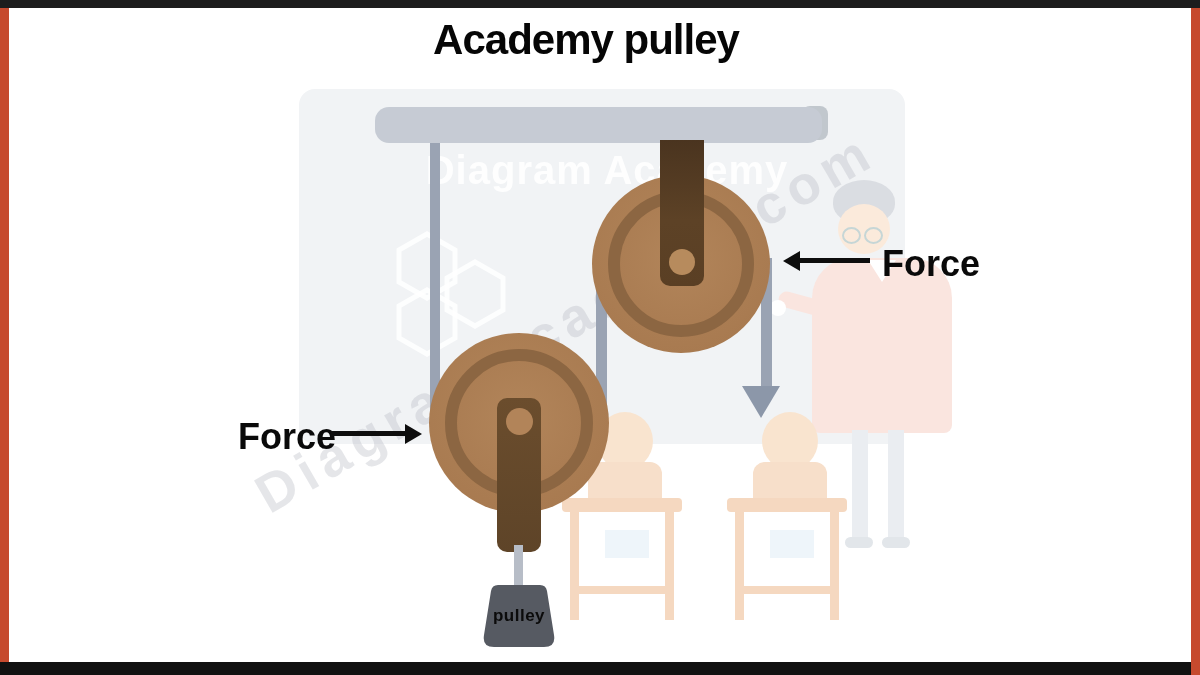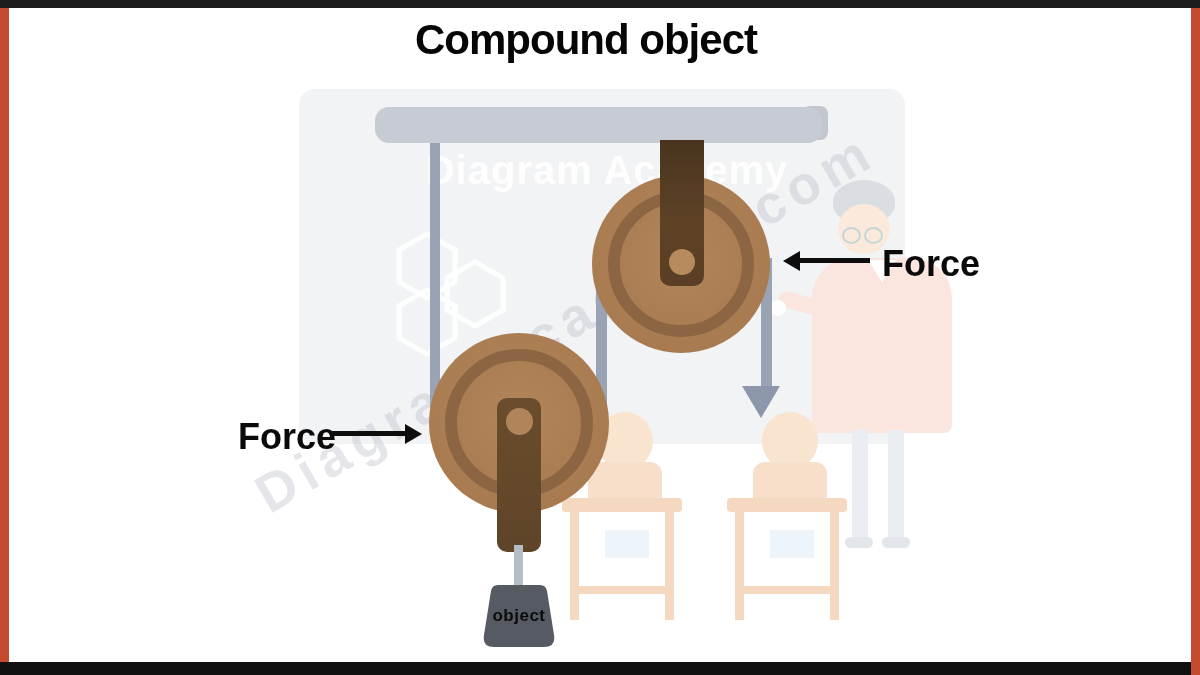--- a/index.html
+++ b/index.html
@@ -167,30 +167,30 @@
   <div class="abs wheel wheel-left">
     <div class="wheel-ring"></div>
   </div>
   <div class="abs bracket-left"></div>
   <div class="abs axle axle-left"></div>
 
   <div class="abs rope rope-weight"></div>
   <svg class="abs weight" width="76" height="66" viewBox="0 0 76 66">
     <path d="M17 2 H59 Q65 2 66 8 L73 52 Q75 64 63 64 H13 Q1 64 3 52 L10 8 Q11 2 17 2 Z" fill="#565a62"></path>
   </svg>
-  <div class="abs weight-label">object</div>
+  <div class="abs weight-label">pulley</div>
 
   <div class="abs force-label force-label-left">Force</div>
   <div class="abs shaft shaft-left"></div>
   <div class="abs head-right-point"></div>
 
   <div class="abs force-label force-label-right">Force</div>
   <div class="abs shaft shaft-right"></div>
   <div class="abs head-left-point"></div>
 
-  <div class="abs title">Compound object</div>
+  <div class="abs title">Academy pulley</div>
 
   <div class="abs frame-top"></div>
   <div class="abs frame-bottom"></div>
   <div class="abs frame-left"></div>
   <div class="abs frame-right"></div>
 
 </div>
 
 </body></html>

